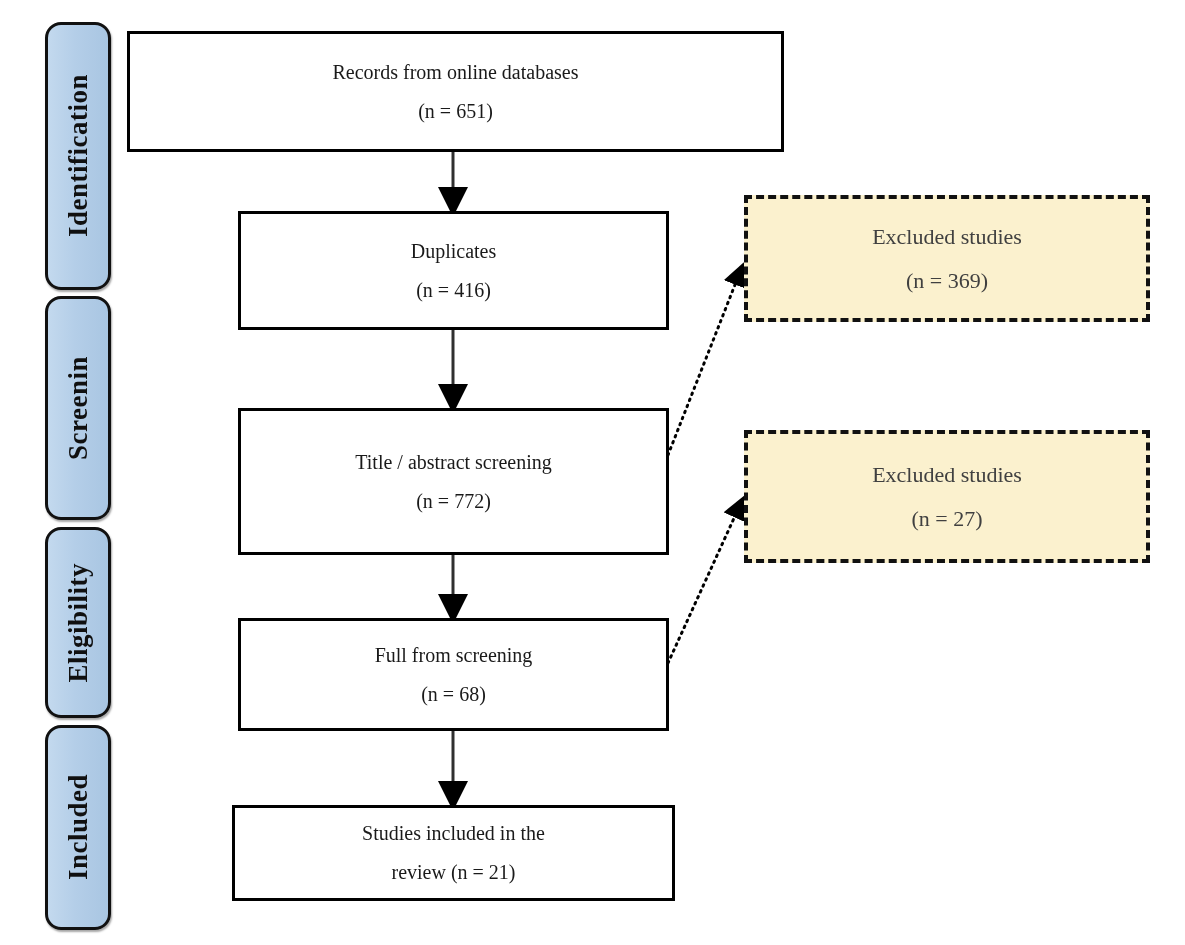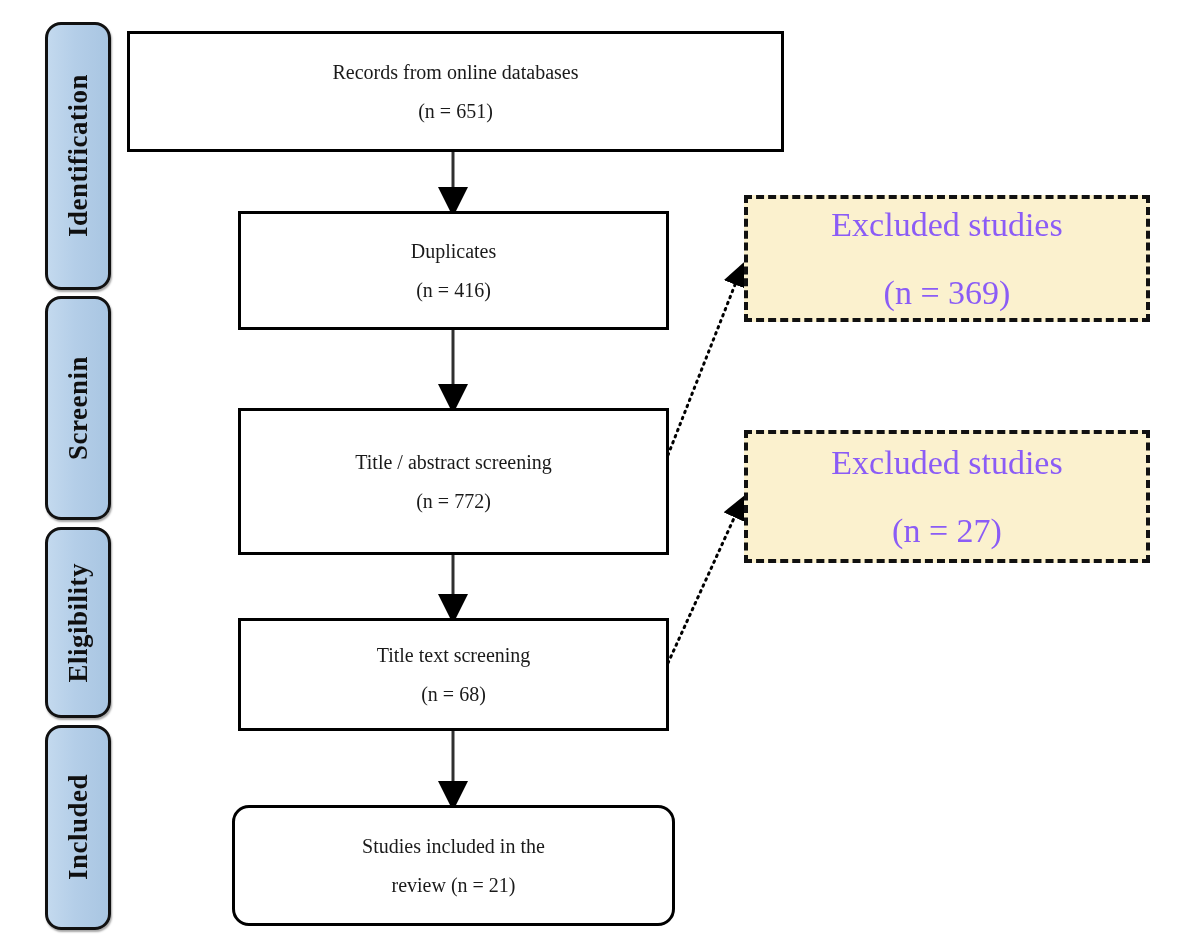--- a/index.html
+++ b/index.html
@@ -69,22 +69,22 @@
     background: #fbf1ce;
     border: 4px dashed #111111;
     box-sizing: border-box;
     display: flex;
     flex-direction: column;
     align-items: center;
     justify-content: center;
     text-align: center;
   }
   .excluded-box .line {
-    font-size: 34px;
-    color: #8b5cf6;
+    font-size: 22px;
+    color: #404040;
     line-height: 2.0;
     white-space: nowrap;
     font-family: "Liberation Serif", "DejaVu Serif", serif;
   }
 
   
   .connector-layer {
     position: absolute;
     left: 0;
     top: 0;
@@ -146,25 +146,25 @@
     <div class="line">Duplicates</div>
     <div class="line">(n = 416)</div>
   </div>
 
   <div class="flow-box" style="left:238px; top:408px; width:431px; height:147px;">
     <div class="line">Title / abstract screening</div>
     <div class="line">(n = 772)</div>
   </div>
 
   <div class="flow-box" style="left:238px; top:618px; width:431px; height:113px;">
-    <div class="line">Title text screening</div>
+    <div class="line">Full from screening</div>
     <div class="line">(n = 68)</div>
   </div>
 
-  <div class="flow-box" style="left:232px; top:805px; width:443px; height:121px;border-radius:17px;">
+  <div class="flow-box" style="left:232px; top:805px; width:443px; height:96px;">
     <div class="line">Studies included in the</div>
     <div class="line">review (n = 21)</div>
   </div>
 
   <div class="excluded-box" style="left:744px; top:195px; width:406px; height:127px;">
     <div class="line">Excluded studies</div>
     <div class="line">(n = 369)</div>
   </div>
 
   <div class="excluded-box" style="left:744px; top:430px; width:406px; height:133px;">

